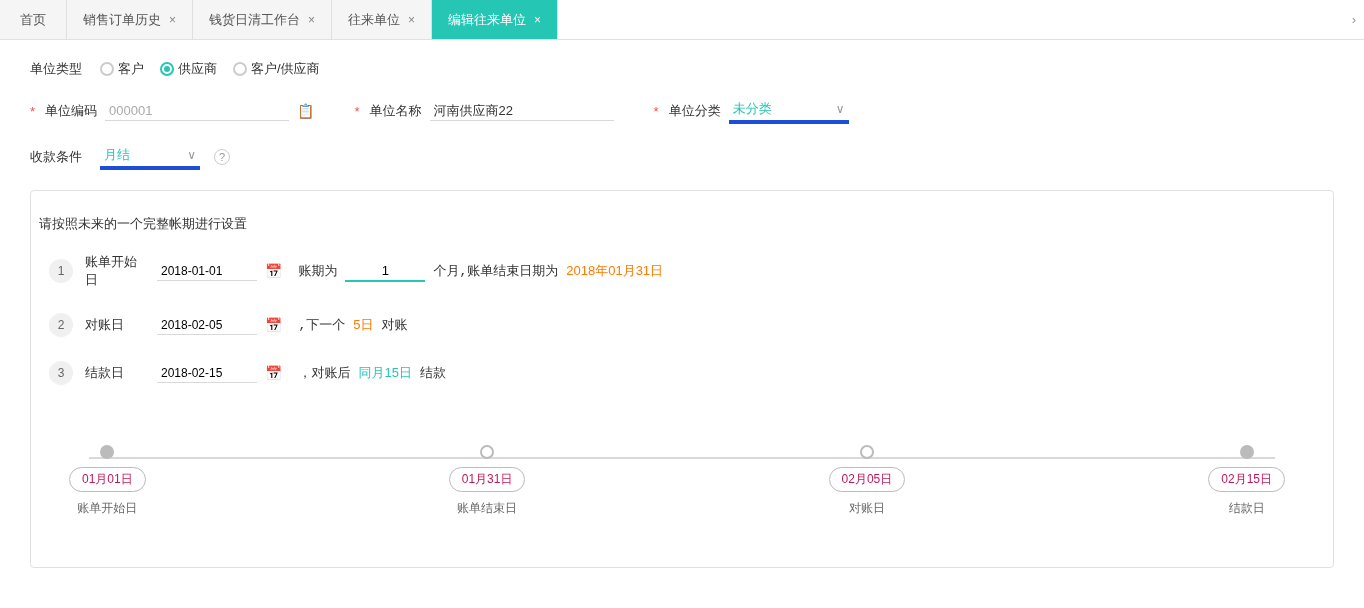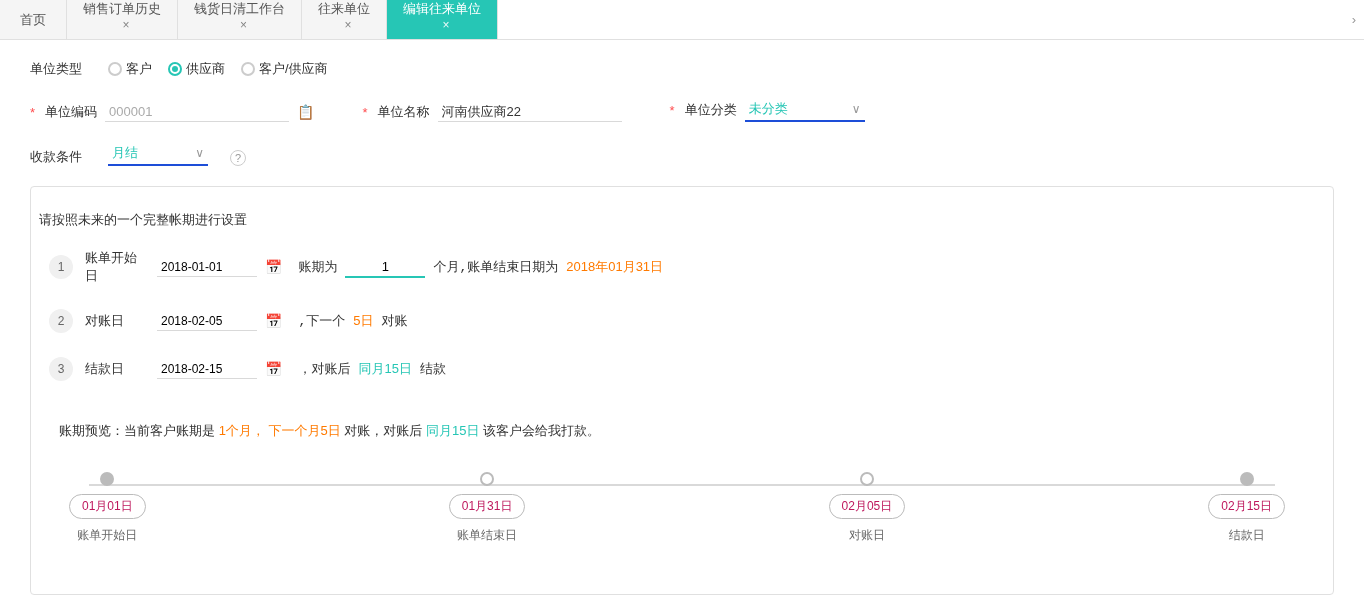--- a/index.html
+++ b/index.html
@@ -18,21 +18,20 @@
       display: flex;
       align-items: center;
       padding: 0 16px;
       height: 100%;
       cursor: pointer;
       font-size: 13px;
       color: #555;
       border-right: 1px solid #e0e0e0;
       white-space: nowrap;
       background: #f5f5f5;
-      flex-direction: column;
     }
     .tab.active {
       background: #26c6b5;
       color: #fff;
     }
     .tab .close-btn {
       margin-left: 8px;
       font-size: 12px;
       color: inherit;
       opacity: 0.7;
@@ -60,24 +59,24 @@
     
     .page-content {
       background: #fff;
       min-height: calc(100vh - 40px);
       padding: 20px 30px;
     }
 
     
     .form-row {
       display: flex;
-      align-items: flex-end;
+      align-items: center;
       margin-bottom: 20px;
       flex-wrap: wrap;
-      gap: 18px;
+      gap: 10px;
     }
     .form-label {
       color: #333;
       font-size: 13px;
       white-space: nowrap;
     }
     .required-star {
       color: #ff4d4f;
       margin-right: 2px;
     }
@@ -134,21 +133,21 @@
     .calendar-icon {
       color: #26c6b5;
       cursor: pointer;
       font-size: 14px;
     }
 
     
     .select-field {
       display: flex;
       align-items: center;
-      border-bottom: 2px solid #1d4ed8;
+      border-bottom: 4px solid #1d4ed8;
       padding: 2px 4px;
       min-width: 120px;
       cursor: pointer;
     }
     .select-value {
       flex: 1;
       font-size: 13px;
       color: #26c6b5;
     }
     .dropdown-arrow {
@@ -413,28 +412,20 @@
       <div class="row-num">3</div>
       <span class="row-label">结款日</span>
       <input class="setting-date-input" type="text" value="2018-02-15" style="">
       <span class="calendar-icon" style="margin: 0 8px;">📅</span>
       <span class="text-desc">，对账后</span>
       <span class="text-teal">同月15日</span>
       <span class="text-desc">结款</span>
     </div>
 
     <div class="preview-section">
-      <div class="preview-text">
-        <span>账期预览：当前客户账期是</span>
-        <span class="text-accent">1个月，</span>
-        <span class="text-accent">下一个月5日</span>
-        <span>对账，对账后</span>
-        <span class="text-teal">同月15日</span>
-        <span>该客户会给我打款。</span>
-      </div>
 
       <div class="timeline-container">
         <div class="timeline-line"></div>
         <div class="timeline-items">
           <div class="timeline-item">
             <div class="timeline-dot start"></div>
             <div class="timeline-pill">01月01日</div>
             <div class="timeline-label">账单开始日</div>
           </div>
           <div class="timeline-item">

